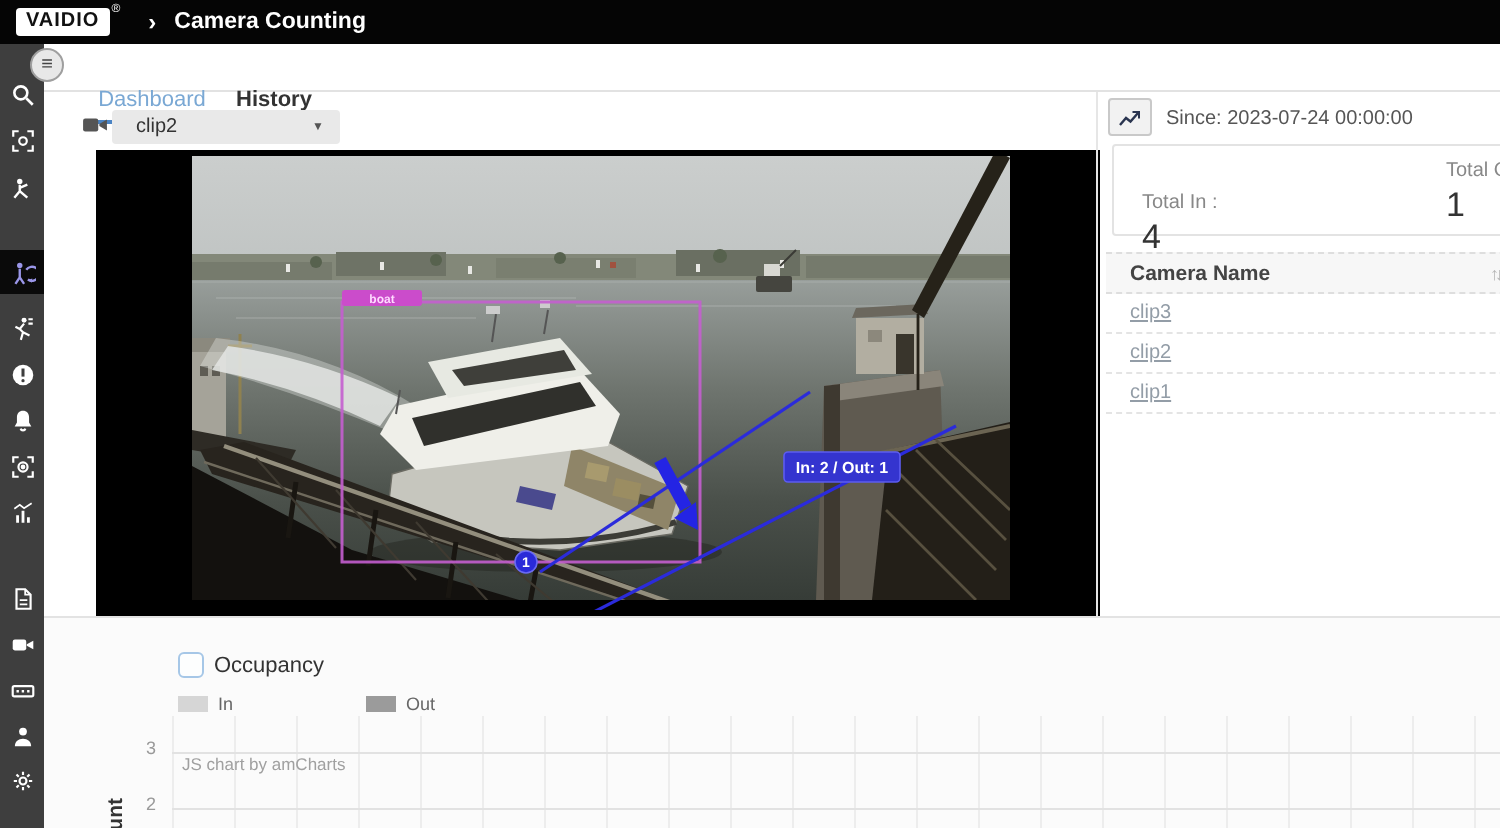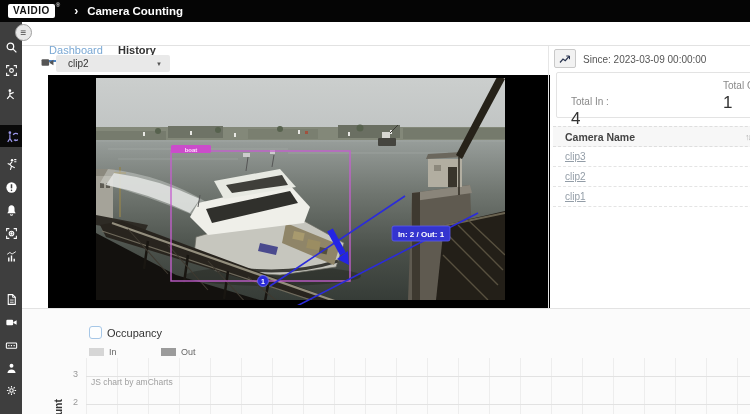--- a/index.html
+++ b/index.html
@@ -70,21 +70,21 @@
     padding-left:12px; font-size:10px; }
   .cam-row a { color:#939da7; text-decoration:underline; cursor:pointer; }
 
   
   .bottom-divider { position:absolute; left:22px; top:308px; width:728px; height:1px; background:#e3e3e3; }
   .bottom-section { position:absolute; left:22px; top:309px; width:728px; height:105px; background:#fbfbfb; }
   .occupancy-box { position:absolute; left:89px; top:326px; width:13px; height:13px;
     border:1px solid #a6c7e7; border-radius:3px; background:#fdfefe; cursor:pointer; }
   .occupancy-label { position:absolute; left:107px; top:327px; font-size:11px; color:#333; }
   .legend-item { position:absolute; top:347px; display:flex; align-items:center; cursor:pointer; }
-  .legend-in { left:89px; } .legend-out { left:161px;justify-content:space-between; }
+  .legend-in { left:89px; } .legend-out { left:183px;justify-content:space-between; }
   .legend-swatch { width:15px; height:8px; margin-right:5px; }
   .legend-label { font-size:9px; color:#666; }
   .chart-area { position:absolute; left:86px; top:358px; width:664px; height:56px;
     background:repeating-linear-gradient(to right, #ededed 0 1px, transparent 1px 31px); }
   .gridline-h { position:absolute; left:86px; width:664px; height:1px; background:#e2e2e2; }
   .tick { position:absolute; left:62px; width:16px; text-align:right; font-size:9px; color:#999; }
   .watermark { position:absolute; left:91px; top:377px; font-size:8.5px; color:#a0a0a0; }
   .y-axis-title { position:absolute; left:52px; top:399px; }
   .y-axis-title span { writing-mode:vertical-rl; transform:rotate(180deg);
     display:inline-block; font-size:10.5px; font-weight:bold; color:#333; }
@@ -317,21 +317,21 @@
 </svg>
 </div>
 
 <div class="vdivider"></div>
 <div class="since-btn">
   <svg width="12" height="11" viewBox="0 0 24 22" fill="none" stroke="#2a3550" stroke-width="2.4">
       <path d="M2 19l6-7 4.5 3.5L20 7"></path>
       <path d="M14.5 6H21v6.5" stroke-width="2"></path>
     </svg>
 </div>
-<div class="since-text">Since: 2023-03-09 00:00:00</div>
+<div class="since-text">Since: 2023-07-24 00:00:00</div>
 
 <div class="stats-card">
   <div class="stat-col in">
     <div class="stat-label">Total In :</div>
     <div class="stat-value">4</div>
   </div>
   <div class="stat-col out">
     <div class="stat-label">Total Out</div>
     <div class="stat-value">1</div>
   </div>

